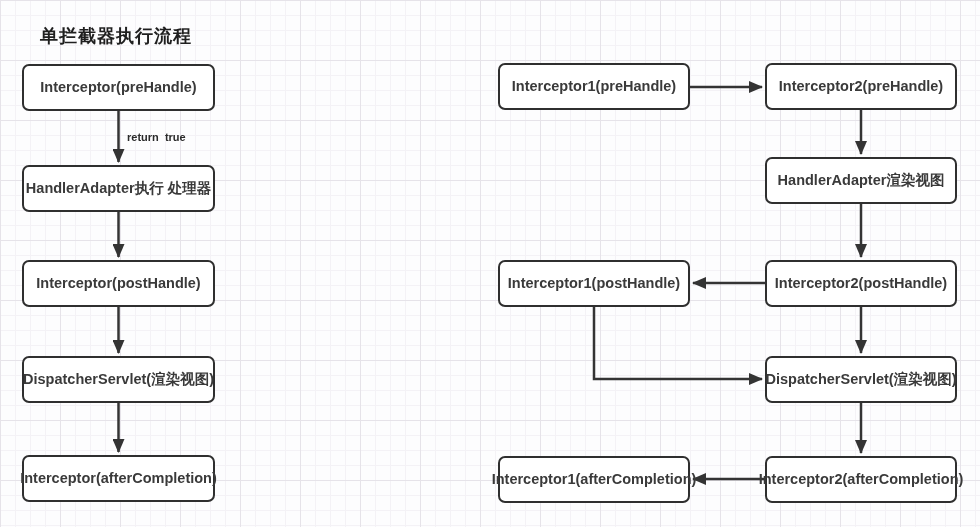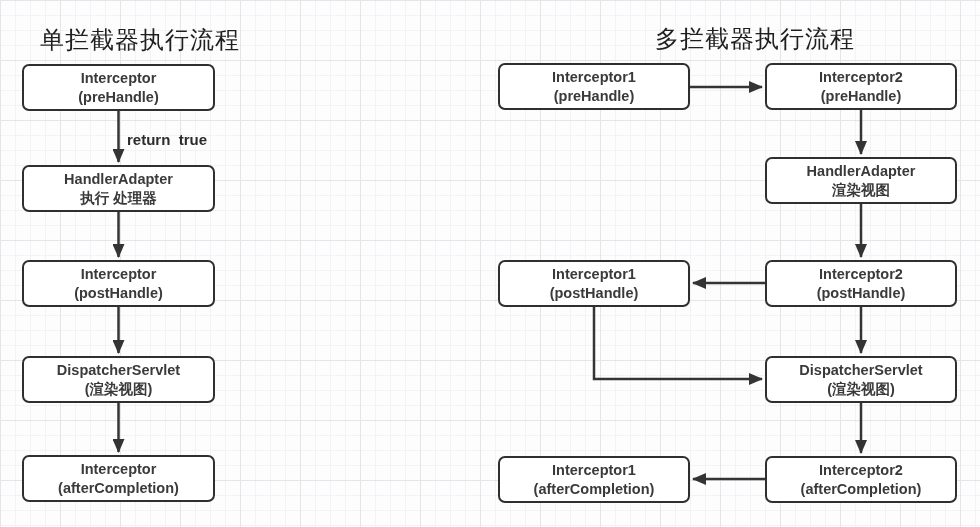--- a/index.html
+++ b/index.html
@@ -9,31 +9,31 @@
     background-image:
       linear-gradient(#e6e3e9 1px, transparent 1px),
       linear-gradient(90deg, #e6e3e9 1px, transparent 1px),
       linear-gradient(#f4f2f6 1px, transparent 1px),
       linear-gradient(90deg, #f4f2f6 1px, transparent 1px);
     background-size:60px 60px,60px 60px,15px 15px,15px 15px;
     font-family:"Liberation Sans", sans-serif;
   }
   .flow-title{
     position:absolute;
-    font-size:24px;color:#1f1f1f;letter-spacing:1px;white-space:nowrap;
+    font-size:18px;color:#1f1f1f;letter-spacing:1px;white-space:nowrap;font-weight:bold;
   }
   .node{
     position:absolute;box-sizing:border-box;
-    display:flex;flex-direction:column;align-items:center;justify-content:center;
+    display:flex;flex-direction:row;align-items:center;justify-content:center;
     background:#ffffff;border:2.5px solid #2f2f2f;border-radius:7px;
     color:#3a3a3a;font-weight:bold;font-size:14.5px;line-height:19px;
     text-align:center;white-space:nowrap;
   }
   .edge-label{
-    position:absolute;font-weight:bold;font-size:15px;color:#2b2b2b;
+    position:absolute;font-weight:bold;font-size:11px;color:#2b2b2b;
     white-space:pre;
   }
   svg.edges{position:absolute;left:0;top:0;}
 </style>
 </head>
 <body>
 
 <div id="canvas">
 
   <svg class="edges" width="980" height="527" viewBox="0 0 980 527">
@@ -54,21 +54,20 @@
       <path d="M861,204 V257" marker-end="url(#ah)"></path>
       <path d="M765,283 H693" marker-end="url(#ah)"></path>
       <path d="M861,307 V353" marker-end="url(#ah)"></path>
       <path d="M594,307 V379 H762" marker-end="url(#ah)"></path>
       <path d="M861,403 V453" marker-end="url(#ah)"></path>
       <path d="M765,479 H693" marker-end="url(#ah)"></path>
     </g>
   </svg>
 
   <div class="flow-title" style="left:40px;top:24px;">单拦截器执行流程</div>
-  <div class="flow-title" style="left:655px;top:23px;">多拦截器执行流程</div>
 
   <div class="edge-label" style="left:127px;top:131px;">return  true</div>
 
   <div class="node" style="left:22px;top:64px;width:193px;height:47px;">
     <span>Interceptor</span>
     <span>(preHandle)</span>
   </div>
   <div class="node" style="left:22px;top:165px;width:193px;height:47px;">
     <span>HandlerAdapter</span>
     <span>执行 处理器</span>

